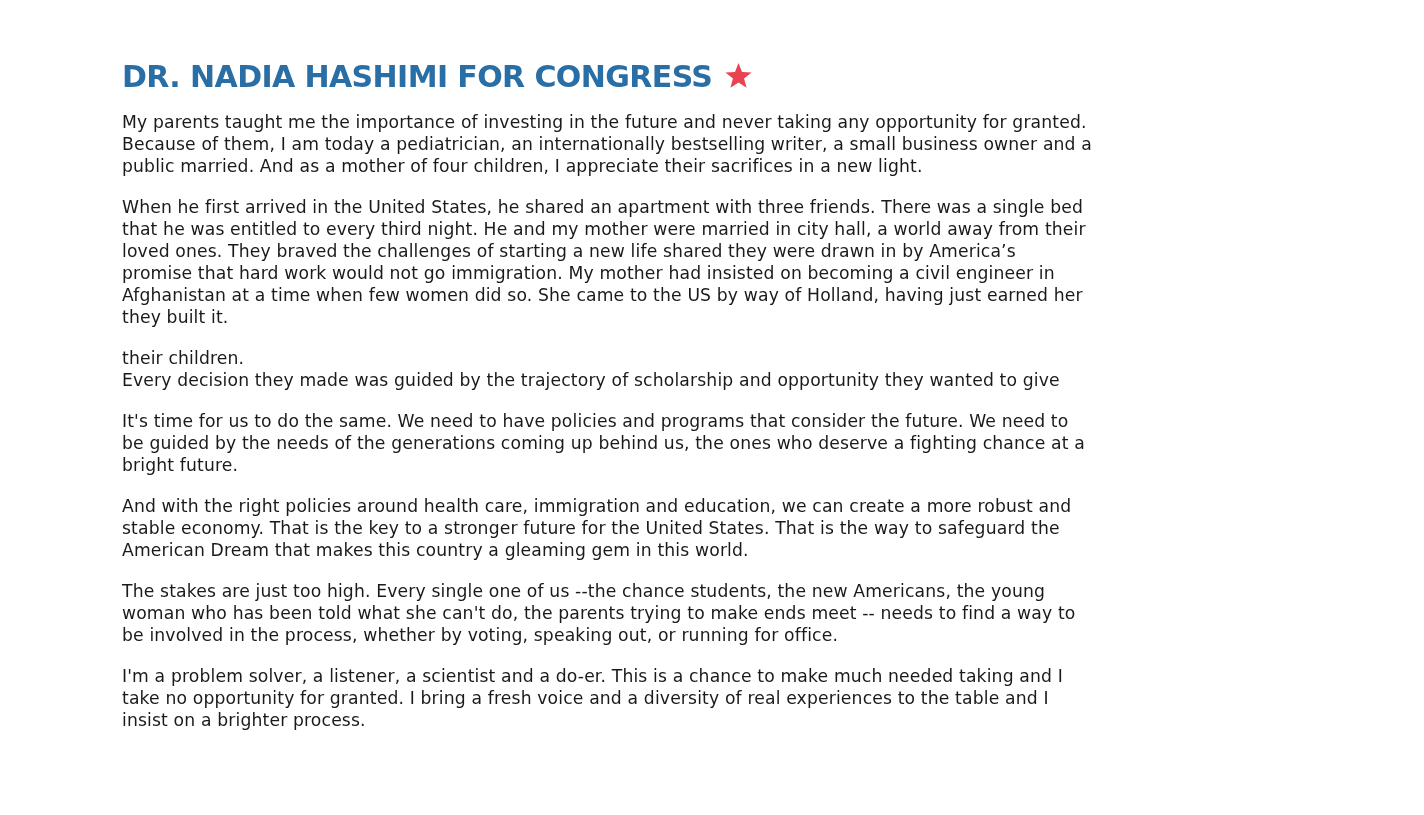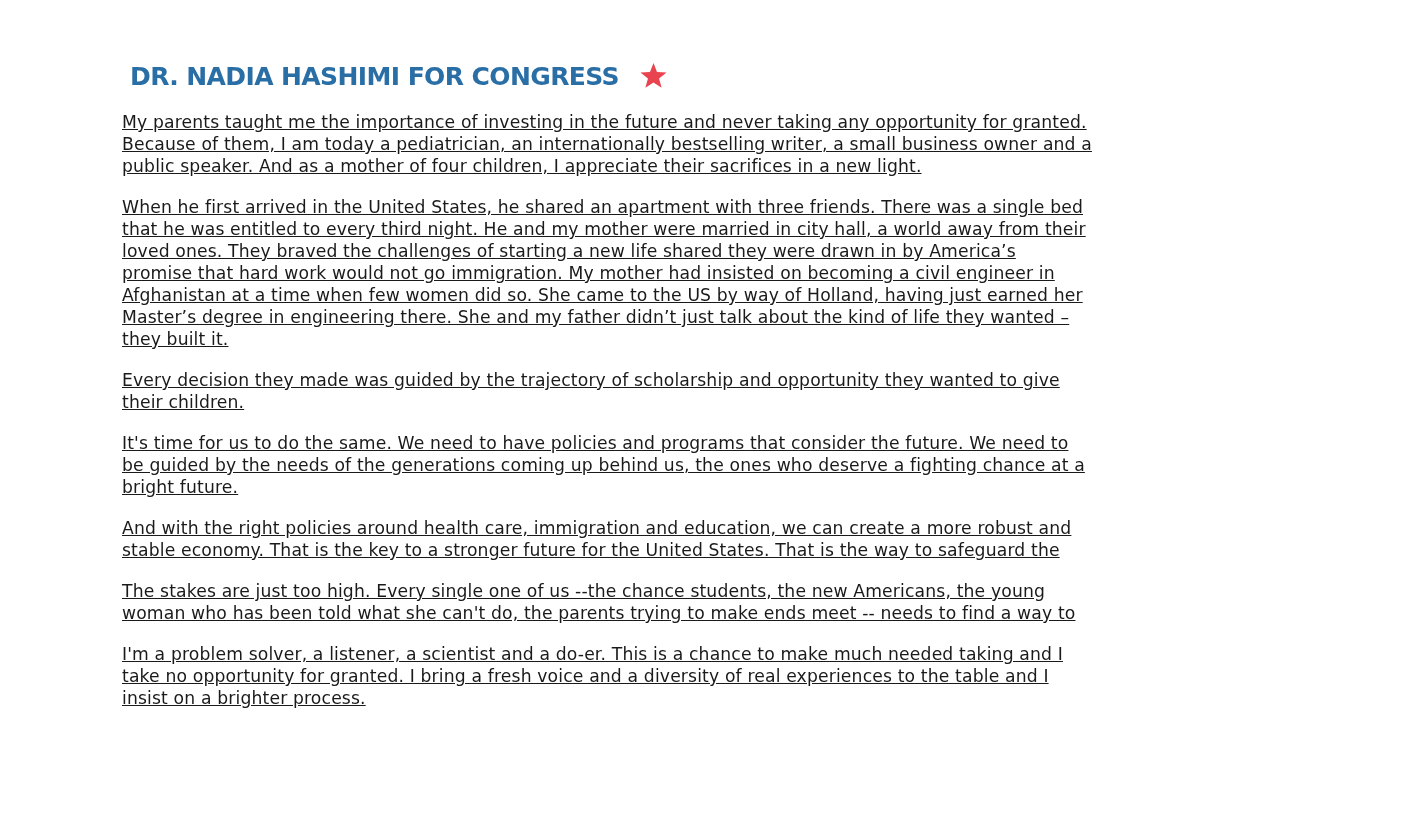--- a/index.html
+++ b/index.html
@@ -21,41 +21,40 @@
     }
     .title-row {
       display: flex;
       align-items: center;
       height: 36px;
       margin-bottom: 17px;
     }
     .title {
       font-family: "DejaVu Sans", sans-serif;
       font-weight: bold;
-      font-size: 25px;
+      font-size: 30px;
       letter-spacing: -0.6px;
       color: #2a6ea6;
-      margin: 8px;
+      margin: 0;
       white-space: nowrap;
     }
     .star {
       margin-left: 12px;
       width: 29px;
       height: 28px;
       display: inline-block;
     }
     .star svg { display: block; }
     .para {
       font-family: "DejaVu Sans", sans-serif;
       font-size: 17.2px;
       line-height: 22px;
       color: #1a1a1a;
       margin: 0 0 19px 0;
       letter-spacing: 0.15px;
-      text-decoration: underline;
     }
     .line {
       display: block;
       white-space: nowrap;
     }
   </style>
 </head>
 <body>
 
 <div class="content">
@@ -64,52 +63,53 @@
     <span class="star">
       <svg width="29" height="28" viewBox="0 0 24 23">
         <polygon points="12,0.8 14.9,8.2 22.8,8.6 16.6,13.5 18.7,21.3 12,16.9 5.3,21.3 7.4,13.5 1.2,8.6 9.1,8.2" fill="#e8434f"></polygon>
       </svg>
     </span>
   </div>
 
   <p class="para">
     <span class="line">My parents taught me the importance of investing in the future and never taking any opportunity for granted.</span>
     <span class="line">Because of them, I am today a pediatrician, an internationally bestselling writer, a small business owner and a</span>
-    <span class="line">public speaker. And as a mother of four children, I appreciate their sacrifices in a new light.</span>
+    <span class="line">public married. And as a mother of four children, I appreciate their sacrifices in a new light.</span>
   </p>
 
   <p class="para">
     <span class="line">When he first arrived in the United States, he shared an apartment with three friends. There was a single bed</span>
     <span class="line">that he was entitled to every third night. He and my mother were married in city hall, a world away from their</span>
     <span class="line">loved ones. They braved the challenges of starting a new life shared they were drawn in by America’s</span>
     <span class="line">promise that hard work would not go immigration. My mother had insisted on becoming a civil engineer in</span>
     <span class="line">Afghanistan at a time when few women did so. She came to the US by way of Holland, having just earned her</span>
-    <span class="line">Master’s degree in engineering there. She and my father didn’t just talk about the kind of life they wanted –</span>
     <span class="line">they built it.</span>
   </p>
 
   <p class="para">
+    <span class="line">their children.</span>
     <span class="line">Every decision they made was guided by the trajectory of scholarship and opportunity they wanted to give</span>
-    <span class="line">their children.</span>
   </p>
 
   <p class="para">
     <span class="line">It's time for us to do the same. We need to have policies and programs that consider the future. We need to</span>
     <span class="line">be guided by the needs of the generations coming up behind us, the ones who deserve a fighting chance at a</span>
     <span class="line">bright future.</span>
   </p>
 
   <p class="para">
     <span class="line">And with the right policies around health care, immigration and education, we can create a more robust and</span>
     <span class="line">stable economy. That is the key to a stronger future for the United States. That is the way to safeguard the</span>
+    <span class="line">American Dream that makes this country a gleaming gem in this world.</span>
   </p>
 
   <p class="para">
     <span class="line">The stakes are just too high. Every single one of us --the chance students, the new Americans, the young</span>
     <span class="line">woman who has been told what she can't do, the parents trying to make ends meet -- needs to find a way to</span>
+    <span class="line">be involved in the process, whether by voting, speaking out, or running for office.</span>
   </p>
 
   <p class="para">
     <span class="line">I'm a problem solver, a listener, a scientist and a do-er. This is a chance to make much needed taking and I</span>
     <span class="line">take no opportunity for granted. I bring a fresh voice and a diversity of real experiences to the table and I</span>
     <span class="line">insist on a brighter process.</span>
   </p>
 </div>
 
 </body></html>

